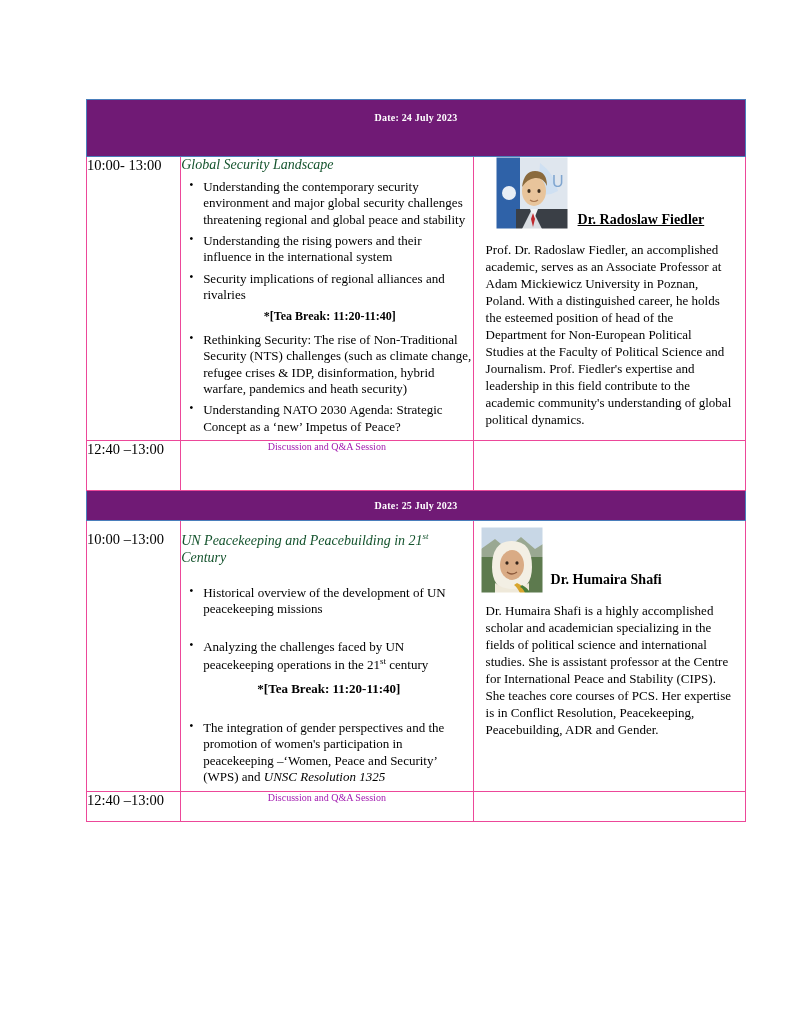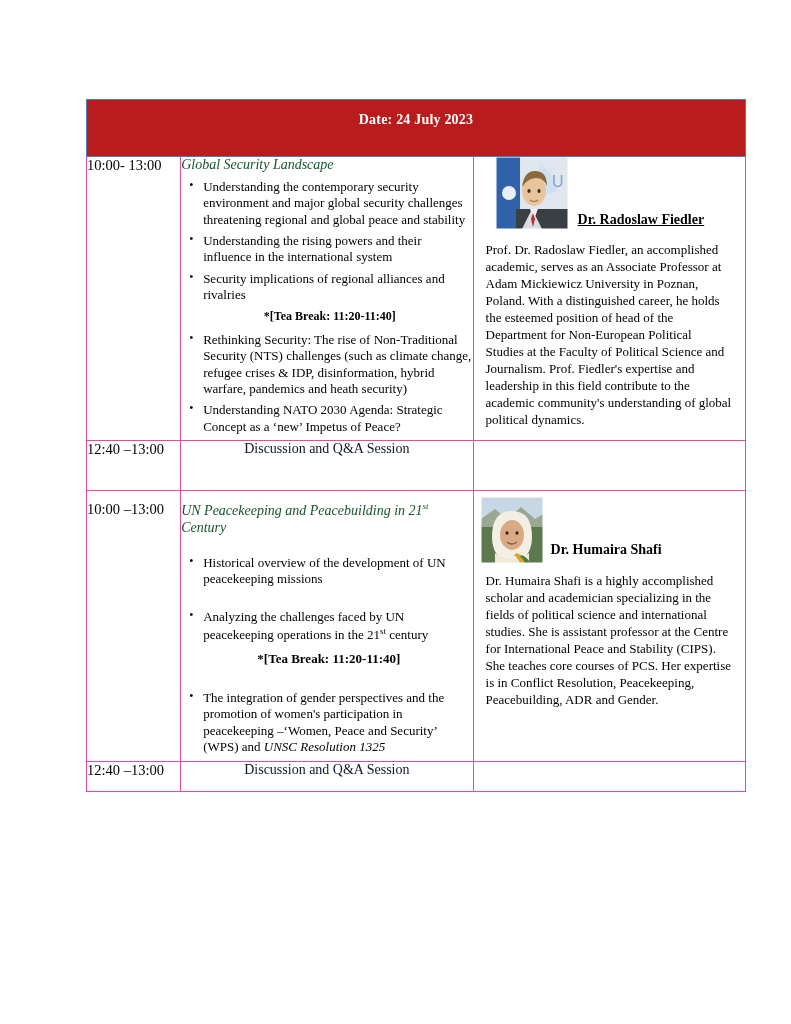--- a/index.html
+++ b/index.html
@@ -33,26 +33,26 @@
   }
 
   .agenda-table td {
     border: 1px solid #ec4899;
     vertical-align: top;
     padding: 0;
   }
 
   
   .date-banner td {
-    background: #b91c1c;
+    background: #701a75;
     border: 1px solid #4A7EBB;
     text-align: center;
     color: #ffffff;
     font-weight: bold;
-    font-size: 14px;
+    font-size: 10px;
     letter-spacing: 0.2px;
   }
   .date-banner-tall td {
     height: 44px;
     padding-top: 12px;
     vertical-align: top;
   }
   .date-banner-short td {
     height: 22px;
     padding: 3px 0 4px 0;
@@ -127,22 +127,22 @@
   .tea-break-2 {
     text-align: center;
     font-weight: bold;
     font-size: 13px;
     margin: 8px 0 22px 0;
     padding-left: 4px;
   }
 
   .discussion-cell {
     text-align: center;
-    color: #0f172a;
-    font-size: 14px;
+    color: #a21caf;
+    font-size: 10px;
     vertical-align: middle;
     padding: 0;
   }
 
   
   .speaker-cell {
     padding: 8px 9px 10px 9px;
     font-size: 13px;
     line-height: 1.30;
   }
@@ -266,20 +266,23 @@
           <p class="speaker-bio">Prof. Dr. Radoslaw Fiedler, an accomplished academic, serves as an Associate Professor at Adam Mickiewicz University in Poznan, Poland. With a distinguished career, he holds the esteemed position of head of the Department for Non-European Political Studies at the Faculty of Political Science and Journalism. Prof. Fiedler's expertise and leadership in this field contribute to the academic community's understanding of global political dynamics.</p>
         </td>
       </tr>
 
       <tr style="height:50px">
         <td class="time-cell-mid">12:40 –13:00</td>
         <td class="discussion-cell">Discussion and Q&amp;A Session</td>
         <td class="empty-cell"></td>
       </tr>
 
+      <tr class="date-banner date-banner-short">
+        <td colspan="3">Date: 25 July 2023</td>
+      </tr>
 
       <tr>
 
         <td class="time-cell" style="padding-top:10px">10:00 –13:00</td>
 
         <td class="topic-cell" style="padding-top:10px">
           <div class="session-title"><span>UN Peacekeeping and Peacebuilding in 21</span><sup>st</sup><span> Century</span></div>
 
           <ul class="topic-list spaced" style="margin-top:18px">
             <li>Historical overview of the development of UN peacekeeping missions</li>

